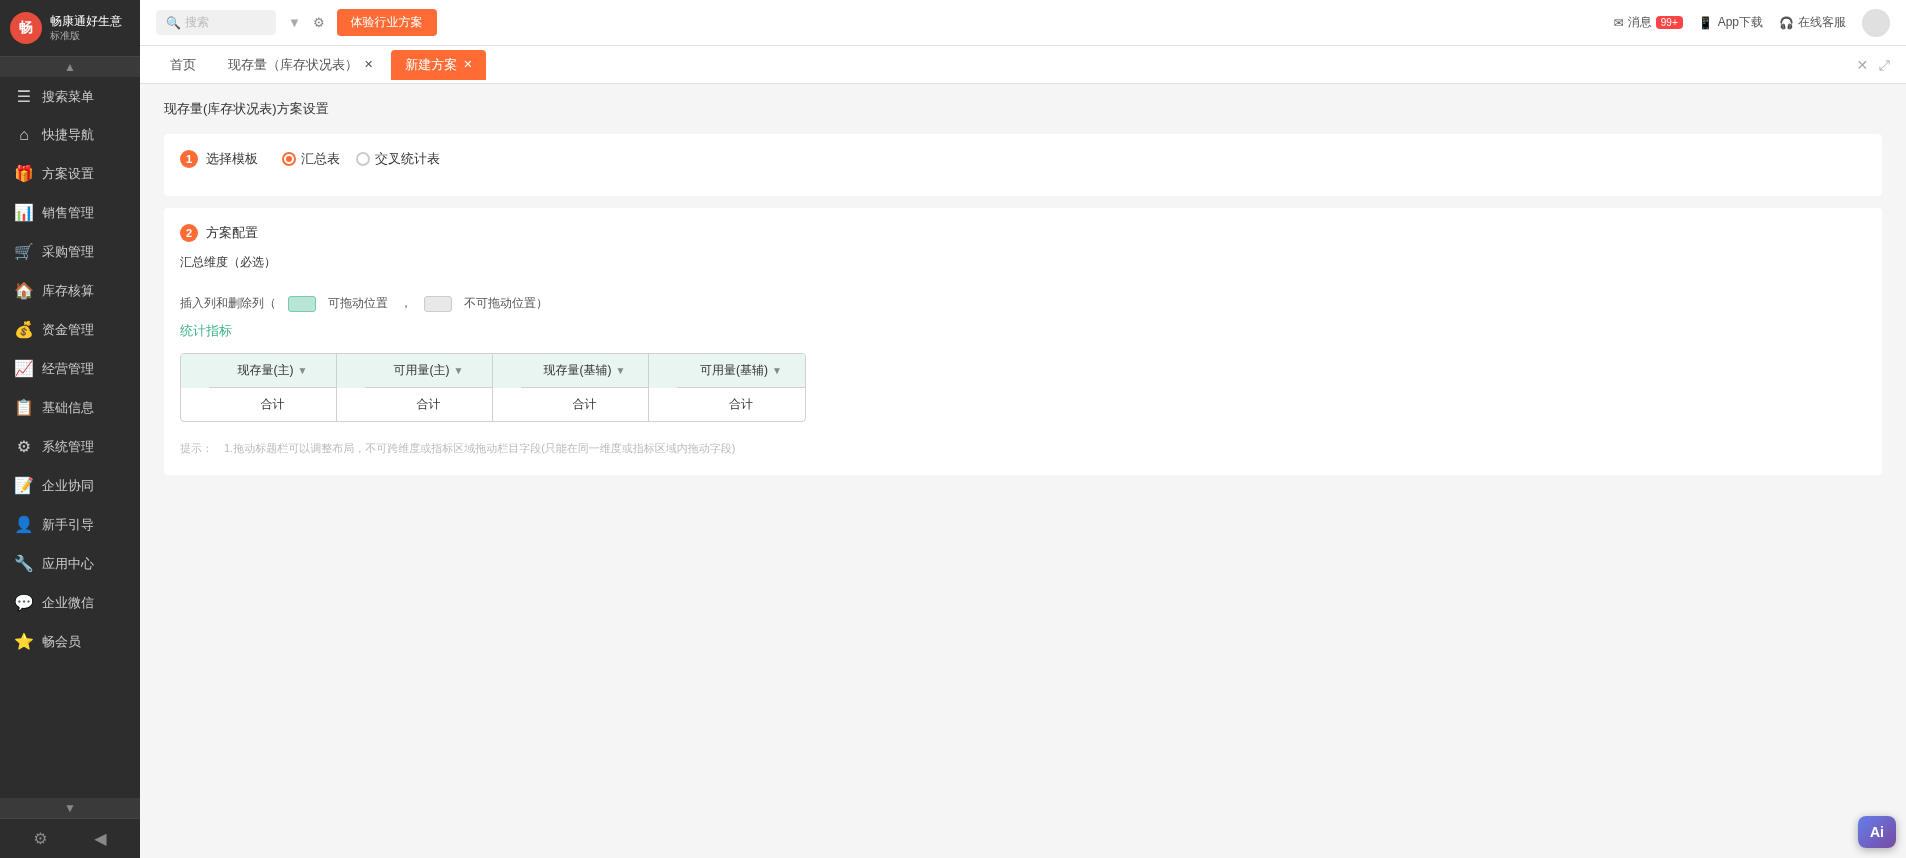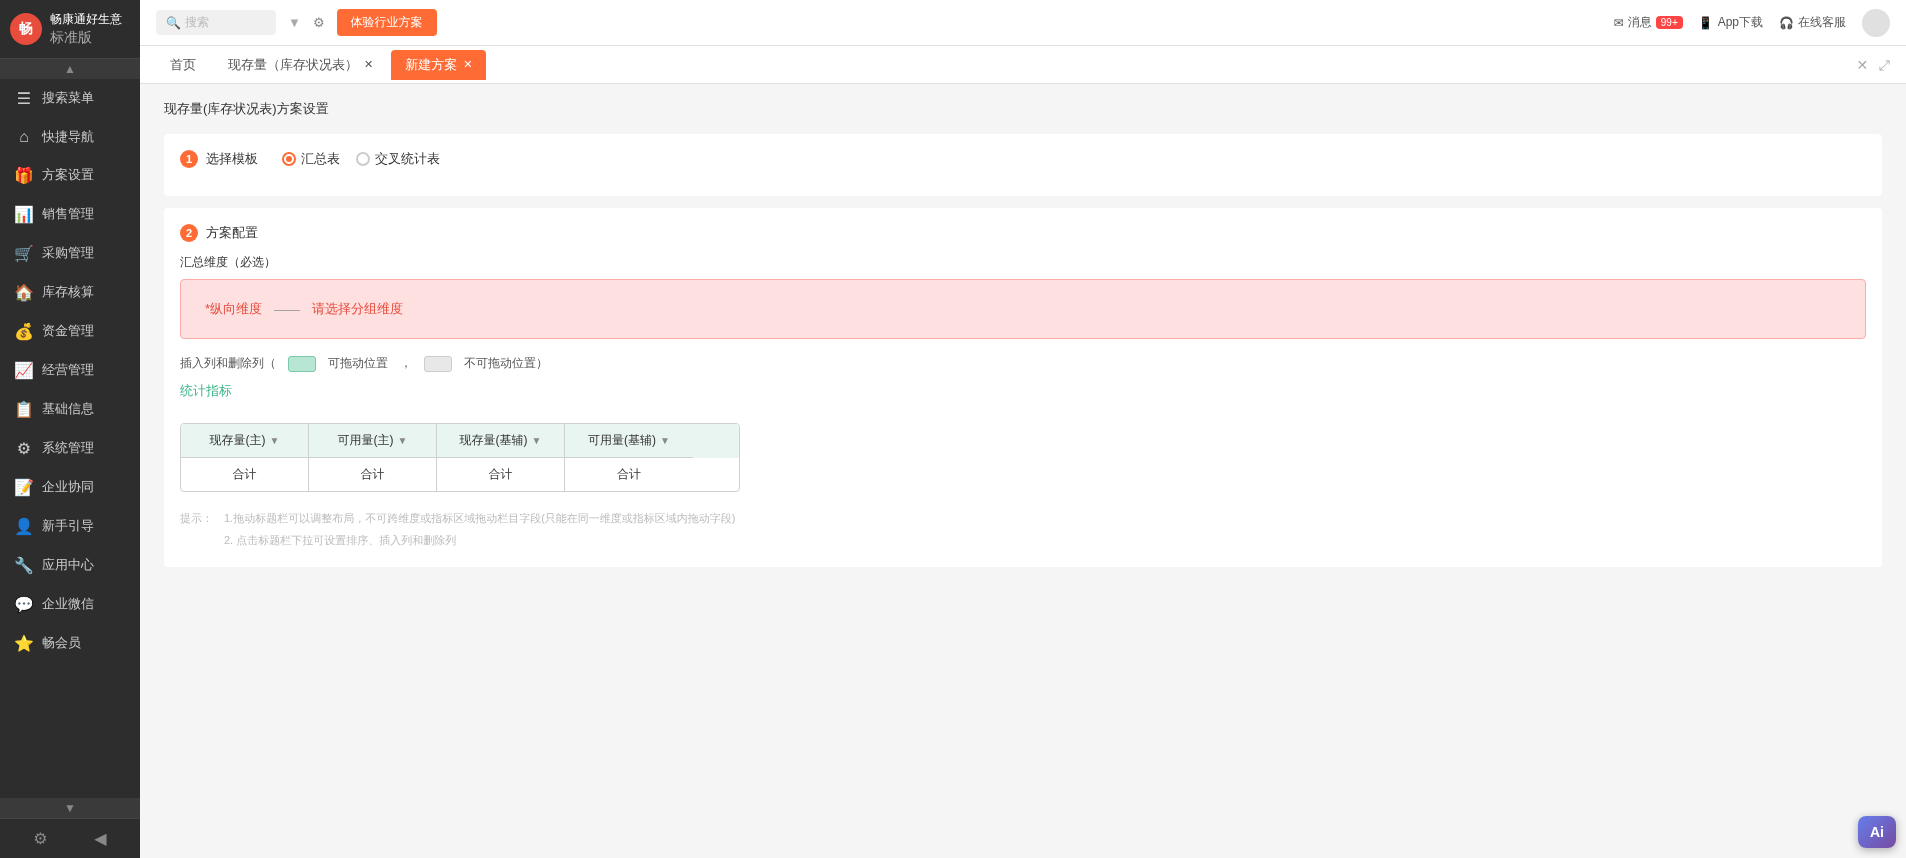--- a/index.html
+++ b/index.html
@@ -23,21 +23,21 @@
       gap: 8px;
     }
     .sidebar-logo-icon {
       width: 32px; height: 32px;
       background: #e74c3c;
       border-radius: 50%;
       display: flex; align-items: center; justify-content: center;
       color: white; font-weight: bold; font-size: 14px;
     }
     .sidebar-logo-text { color: #fff; font-size: 12px; line-height: 1.3; }
-    .sidebar-logo-text .sub { font-size: 14px; color: #aaa; }
+    .sidebar-logo-text .sub { font-size: 10px; color: #aaa; }
     .sidebar-scroll-up, .sidebar-scroll-down {
       background: #3a3a3a;
       text-align: center;
       color: #888;
       font-size: 12px;
       padding: 3px;
       cursor: pointer;
     }
     .sidebar-nav { flex: 1; overflow: hidden; }
     .sidebar-item {
@@ -198,39 +198,40 @@
       margin-bottom: 10px; font-size: 12px; color: #555;
     }
     .indicator-box {
       width: 28px; height: 16px;
       border-radius: 3px;
     }
     .indicator-box.draggable { background: #b8e6d4; border: 1px solid #7cc9a8; }
     .indicator-box.non-draggable { background: #e8e8e8; border: 1px solid #ccc; }
 
     
-    .stats-label { color: #3eb489; font-size: 13px; margin-bottom: 23px; }
+    .stats-label { color: #3eb489; font-size: 13px; margin-bottom: 13px; }
     .data-table {
       border: 1px solid #d0d0d0;
       border-radius: 4px;
       overflow: hidden;
       display: inline-block;
       min-width: 560px;
     }
     .data-table-header {
       display: flex;
       background: #e8f5f0;
     }
     .data-table-body {
       display: flex;
     }
     .col {
       width: 128px;
       border-right: 1px solid #d0d0d0;
       text-align: center;
+      margin-left: 28px;
     }
     .col:last-child { border-right: none; }
     .col-header {
       padding: 8px 4px;
       display: flex; align-items: center; justify-content: center; gap: 4px;
       font-size: 12px; color: #333;
       border-bottom: 1px solid #d0d0d0;
     }
     .col-cell {
       padding: 8px 4px;
@@ -432,25 +433,20 @@
       </div>
     </div>
 
     <div class="section">
       <div class="section-header">
         <div class="section-num">2</div>
         <div class="section-title">方案配置</div>
       </div>
 
       <div class="dim-label">汇总维度（必选）</div>
-      <div class="dim-area">
-        <span class="dim-required">*纵向维度</span>
-        <span class="dim-arrow">——</span>
-        <span class="dim-placeholder">请选择分组维度</span>
-      </div>
 
       <div style="height:16px;"></div>
 
       
       <div class="indicator-row">
         <span>插入列和删除列（</span>
         <div class="indicator-box draggable"></div>
         <span>可拖动位置</span>
         <span>，</span>
         <div class="indicator-box non-draggable"></div>
@@ -498,20 +494,19 @@
           </div>
           <div class="col">
             <div class="col-cell">合计</div>
           </div>
         </div>
       </div>
 
       
       <div class="tips-area">
         <div>提示：　<span>1.拖动标题栏可以调整布局，不可跨维度或指标区域拖动栏目字段(只能在同一维度或指标区域内拖动字段)</span></div>
-        <div>　　　　<span>2. 点击标题栏下拉可设置排序、插入列和删除列</span></div>
       </div>
     </div>
   </div>
 
 </div>
 
 <div class="ai-float">Ai</div>
 
 </body></html>

